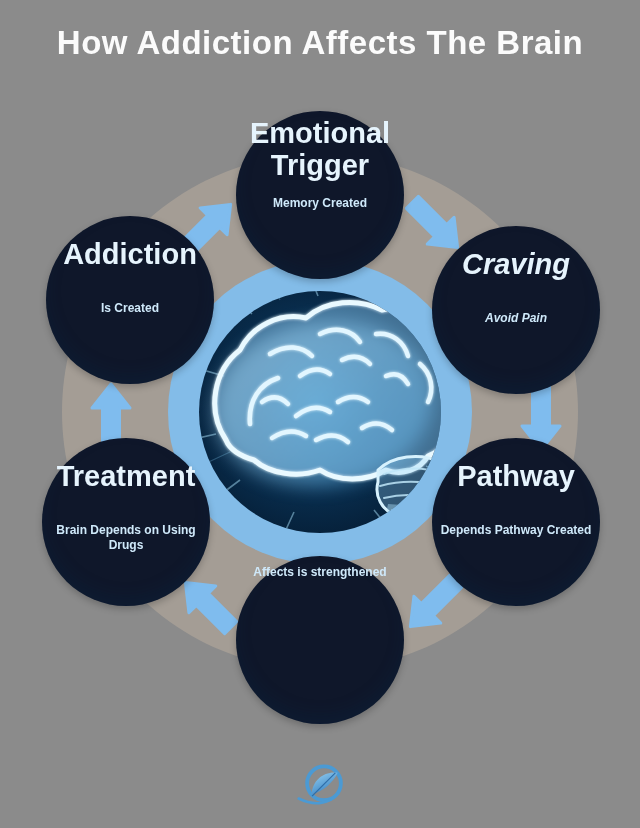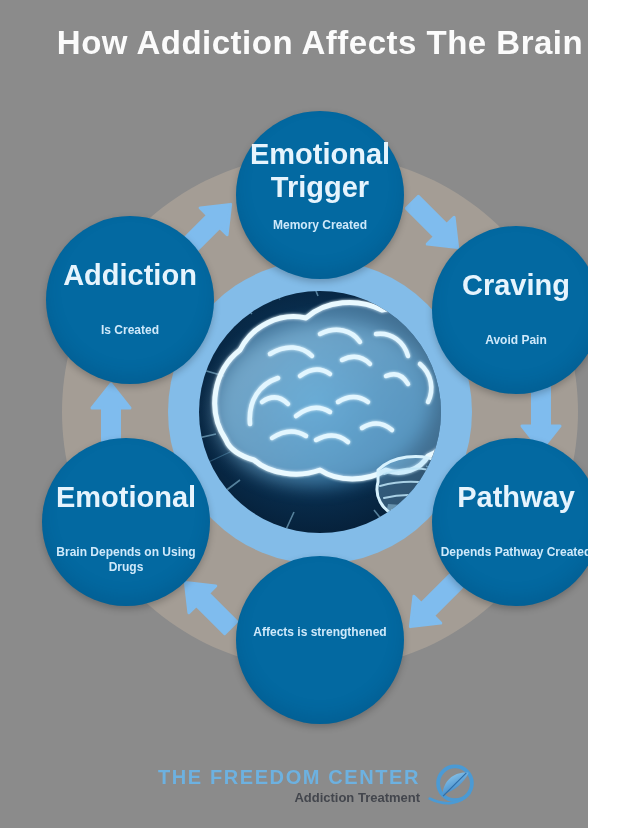--- a/index.html
+++ b/index.html
@@ -1,49 +1,49 @@
 <!DOCTYPE html>
 <html><head>
 <meta charset="utf-8">
 <style>
   html,body { margin:0; padding:0; }
   body { font-family:"Liberation Sans", sans-serif; }
   #page {
-    position:relative; width:588px; height:828px;
+    position:relative; width:640px; height:828px;
     background:#8b8b8b; overflow:hidden;
   }
   
   #title {
     position:absolute; top:24px; left:0; width:640px;
     text-align:center; font-size:33px; font-weight:bold;
     color:#fbfbfb; letter-spacing:.5px; margin:0;
   }
   
   #diagram-svg { position:absolute; left:0; top:0; z-index:1; }
   .arrow { fill:#7fbcee; stroke:#7fbcee; stroke-width:3; stroke-linejoin:round; }
   
   .node {
     position:absolute; width:168px; height:168px; border-radius:50%;
-    background:#0369a1;
+    background:#0f172a;
     box-shadow:0 3px 7px rgba(0,0,0,.22), inset 0 -9px 16px rgba(8,48,88,.16);
-    display:flex; align-items:center; justify-content:center;
+    display:flex; align-items:flex-start; justify-content:center;
     z-index:2; text-align:center;
   }
   .node-inner { display:flex; flex-direction:column; align-items:center; padding:0 8px; }
   .node-title {
     height:76px; display:flex; align-items:center; justify-content:center;
     font-size:29px; font-weight:bold; line-height:1.12; color:#e6f4fd;
   }
   .node-sub {
     margin-top:9px; min-height:40px; font-size:12px; font-weight:bold;
     line-height:1.25; color:#cfe9fa;
   }
   #node-emotional-trigger { left:236px; top:111px; }
   #node-addiction         { left:46px;  top:216px; }
-  #node-craving           { left:432px; top:226px; }
+  #node-craving           { left:432px; top:226px;font-style:italic; }
   #node-survival          { left:42px;  top:438px; }
   #node-ritual            { left:432px; top:438px; }
   #node-using             { left:236px; top:556px; }
   
   #footer {
     position:absolute; left:0; bottom:18px; width:640px;
     display:flex; align-items:center; justify-content:center; z-index:2;
   }
   #footer-text { display:flex; flex-direction:column; align-items:flex-end; }
   #brand {
@@ -181,36 +181,32 @@
       <div class="node-sub">Depends Pathway Created</div>
     </div>
   </div>
   <div class="node" id="node-using">
     <div class="node-inner">
       <div class="node-sub">Affects is strengthened</div>
     </div>
   </div>
   <div class="node" id="node-survival">
     <div class="node-inner">
-      <div class="node-title">Emotional</div>
+      <div class="node-title">Treatment</div>
       <div class="node-sub">Brain Depends on Using Drugs</div>
     </div>
   </div>
   <div class="node" id="node-addiction">
     <div class="node-inner">
       <div class="node-title">Addiction</div>
       <div class="node-sub">Is Created</div>
     </div>
   </div>
 
   <div id="footer">
-    <div id="footer-text">
-      <div id="brand">THE FREEDOM CENTER</div>
-      <div id="tagline">Addiction Treatment</div>
-    </div>
     <svg id="logo-svg" width="54" height="50" viewBox="-32 -28 64 58">
       <circle cx="0" cy="-1" r="20" fill="none" stroke="#4b9ad4" stroke-width="4.5"></circle>
       <g transform="rotate(45)">
         <path d="M -2 19 C -13 6 -11 -11 2 -21 C 6 -10 6 7 -2 19 Z" fill="url(#featherGrad)"></path>
         <path d="M 0 20 L 0 -19" stroke="#2e6da8" stroke-width="1.4" fill="none"></path>
       </g>
       <path d="M -30 17 C -12 26 6 24 17 11" stroke="#4b9ad4" stroke-width="3" fill="none" stroke-linecap="round"></path>
     </svg>
   </div>
 

